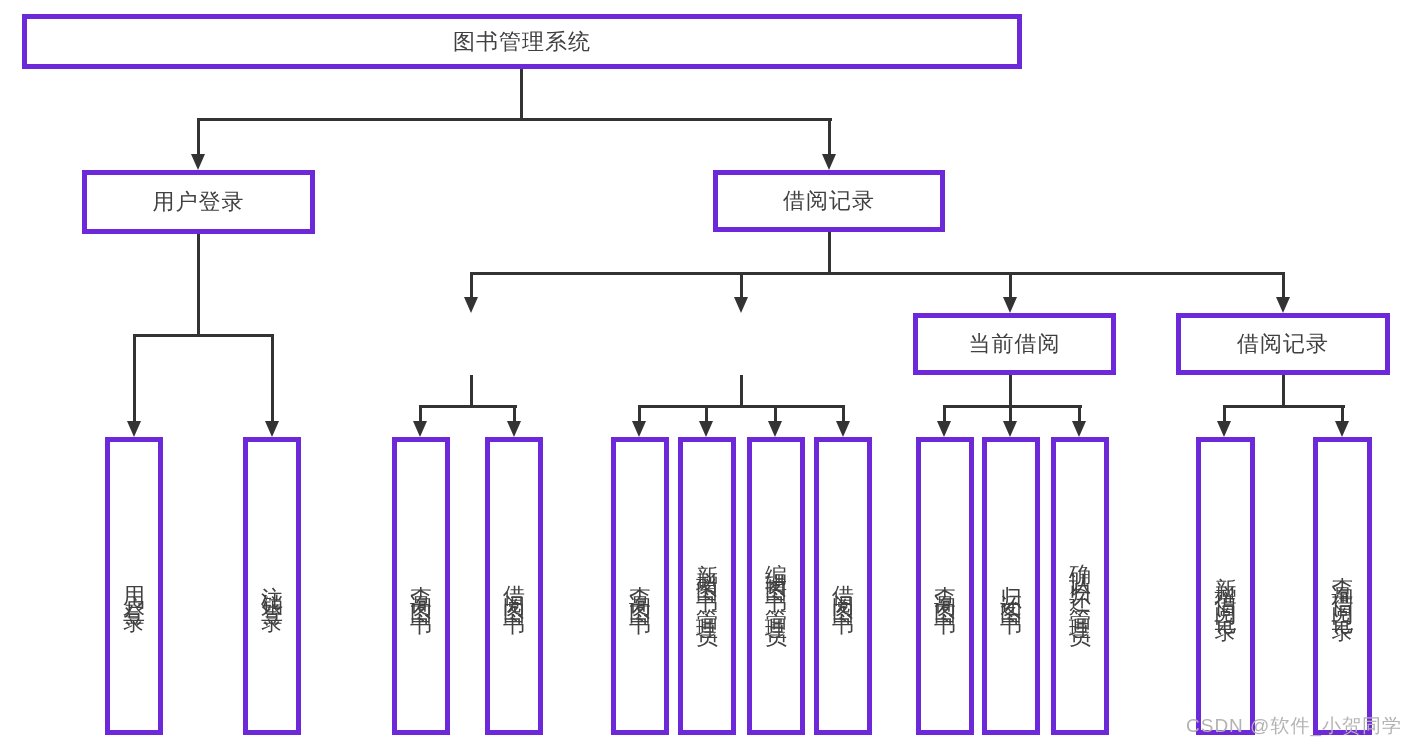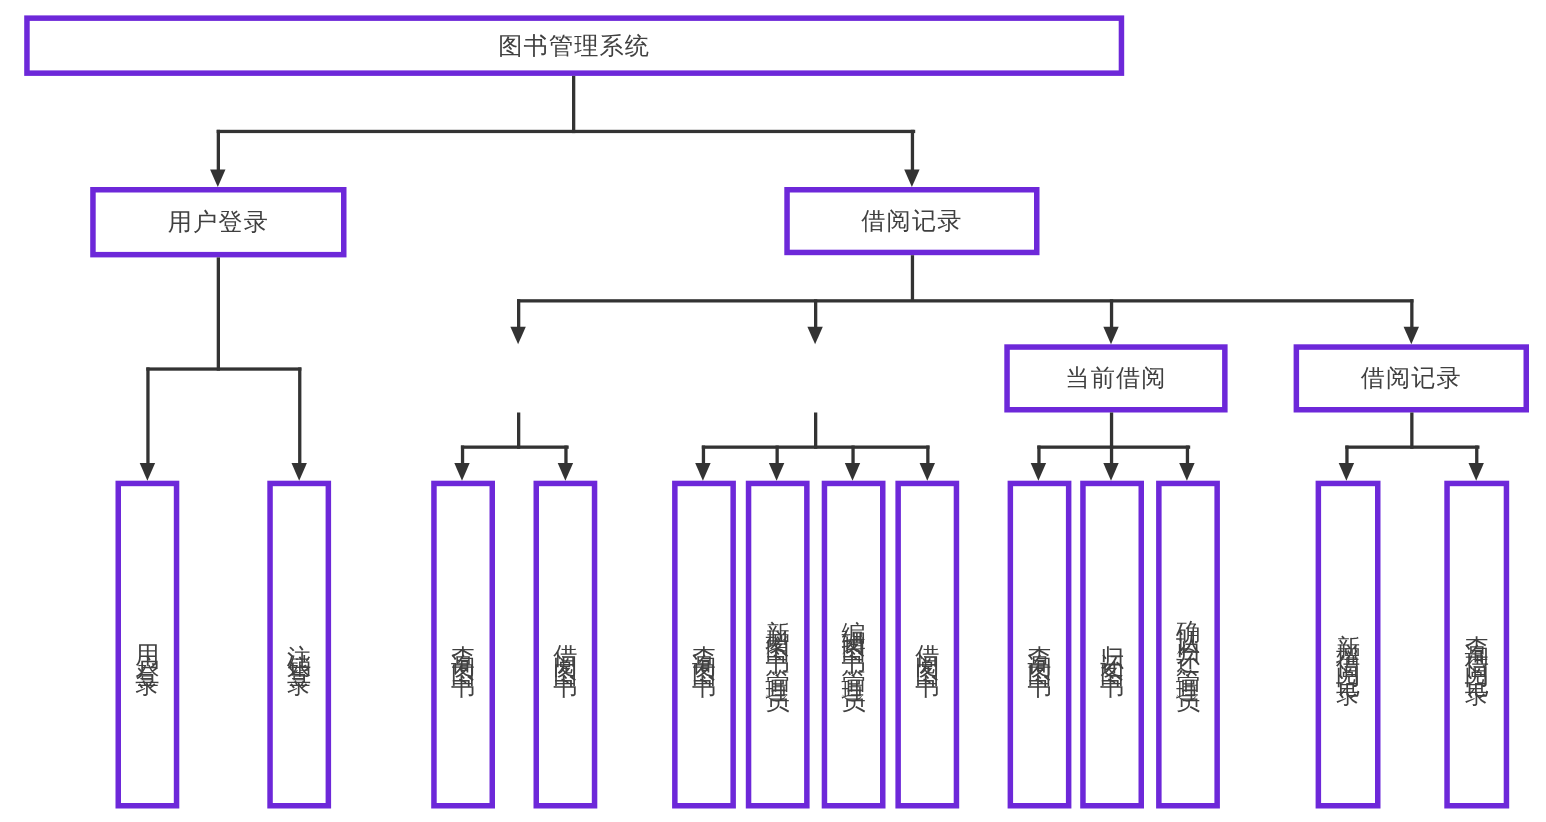--- a/index.html
+++ b/index.html
@@ -178,14 +178,15 @@
   <div class="vl" style="left:1078px; top:405px; height:18px;"></div>
   <div class="ah" style="left:1072px; top:421px;"></div>
 
   <div class="vl" style="left:1282px; top:375px; height:33px;"></div>
   <div class="hl" style="left:1223px; top:405px; width:122px;"></div>
   <div class="vl" style="left:1223px; top:405px; height:18px;"></div>
   <div class="ah" style="left:1217px; top:421px;"></div>
   <div class="vl" style="left:1341px; top:405px; height:18px;"></div>
   <div class="ah" style="left:1335px; top:421px;"></div>
 
+  <div class="watermark">CSDN @软件_小贺同学</div>
 
 </div>
 
 </body></html>

